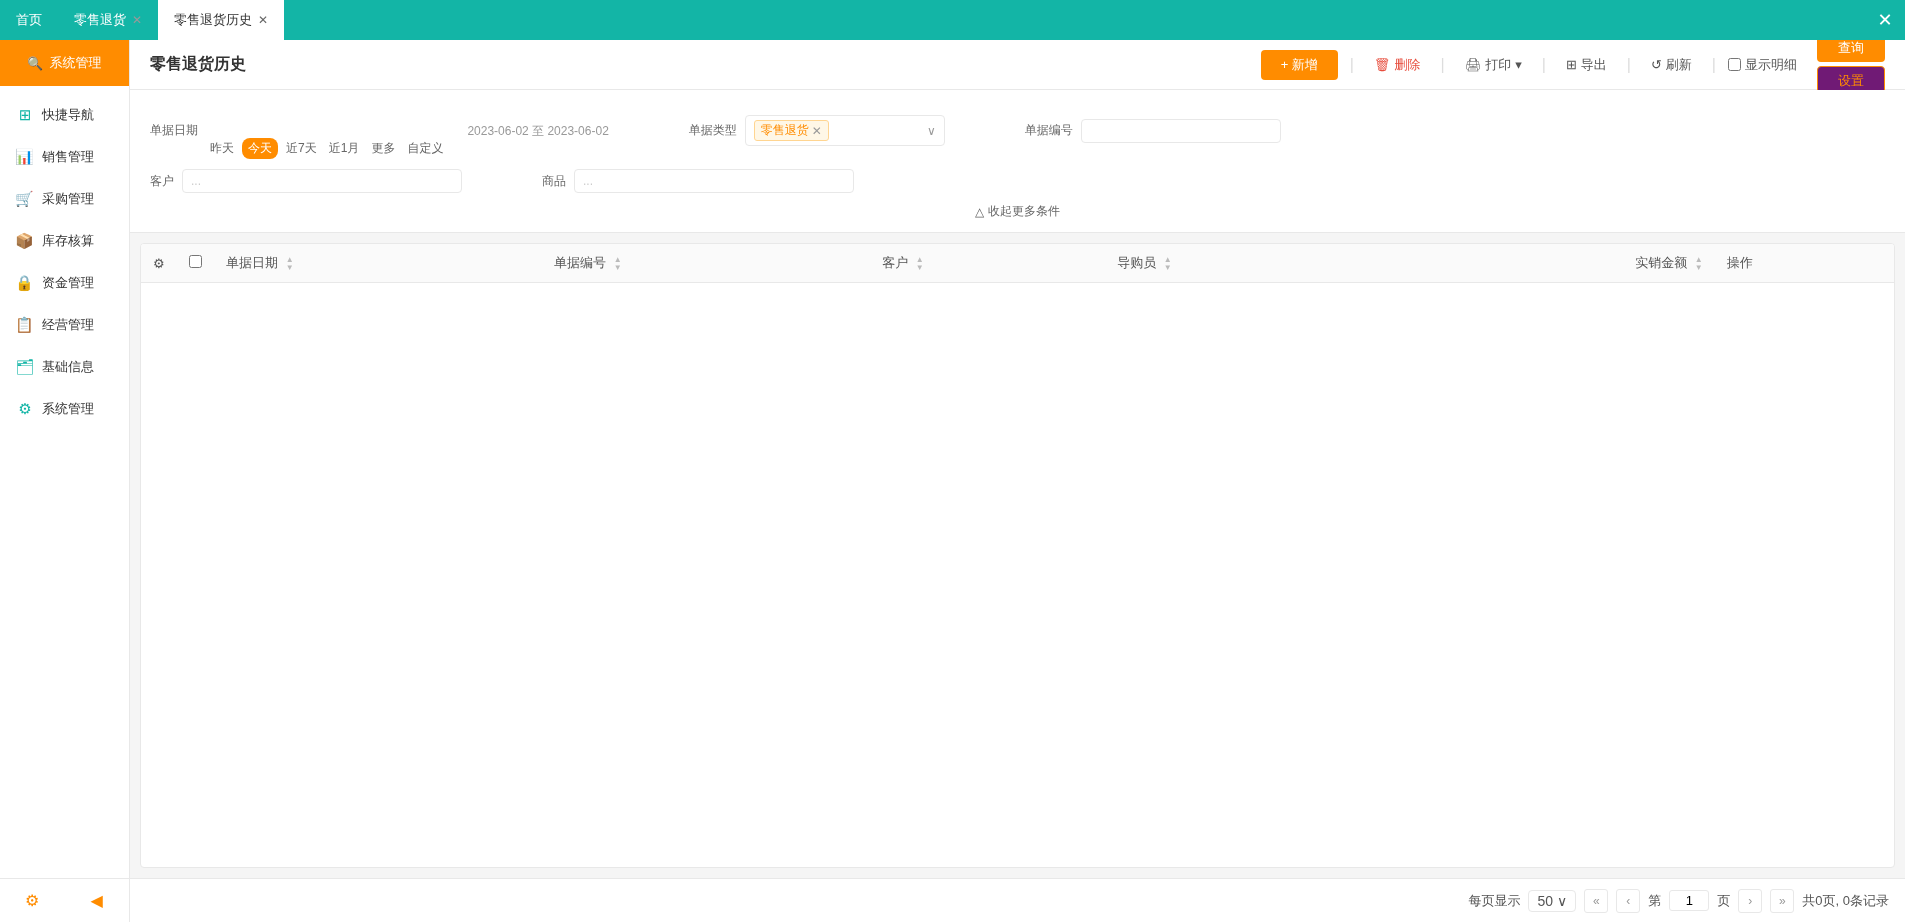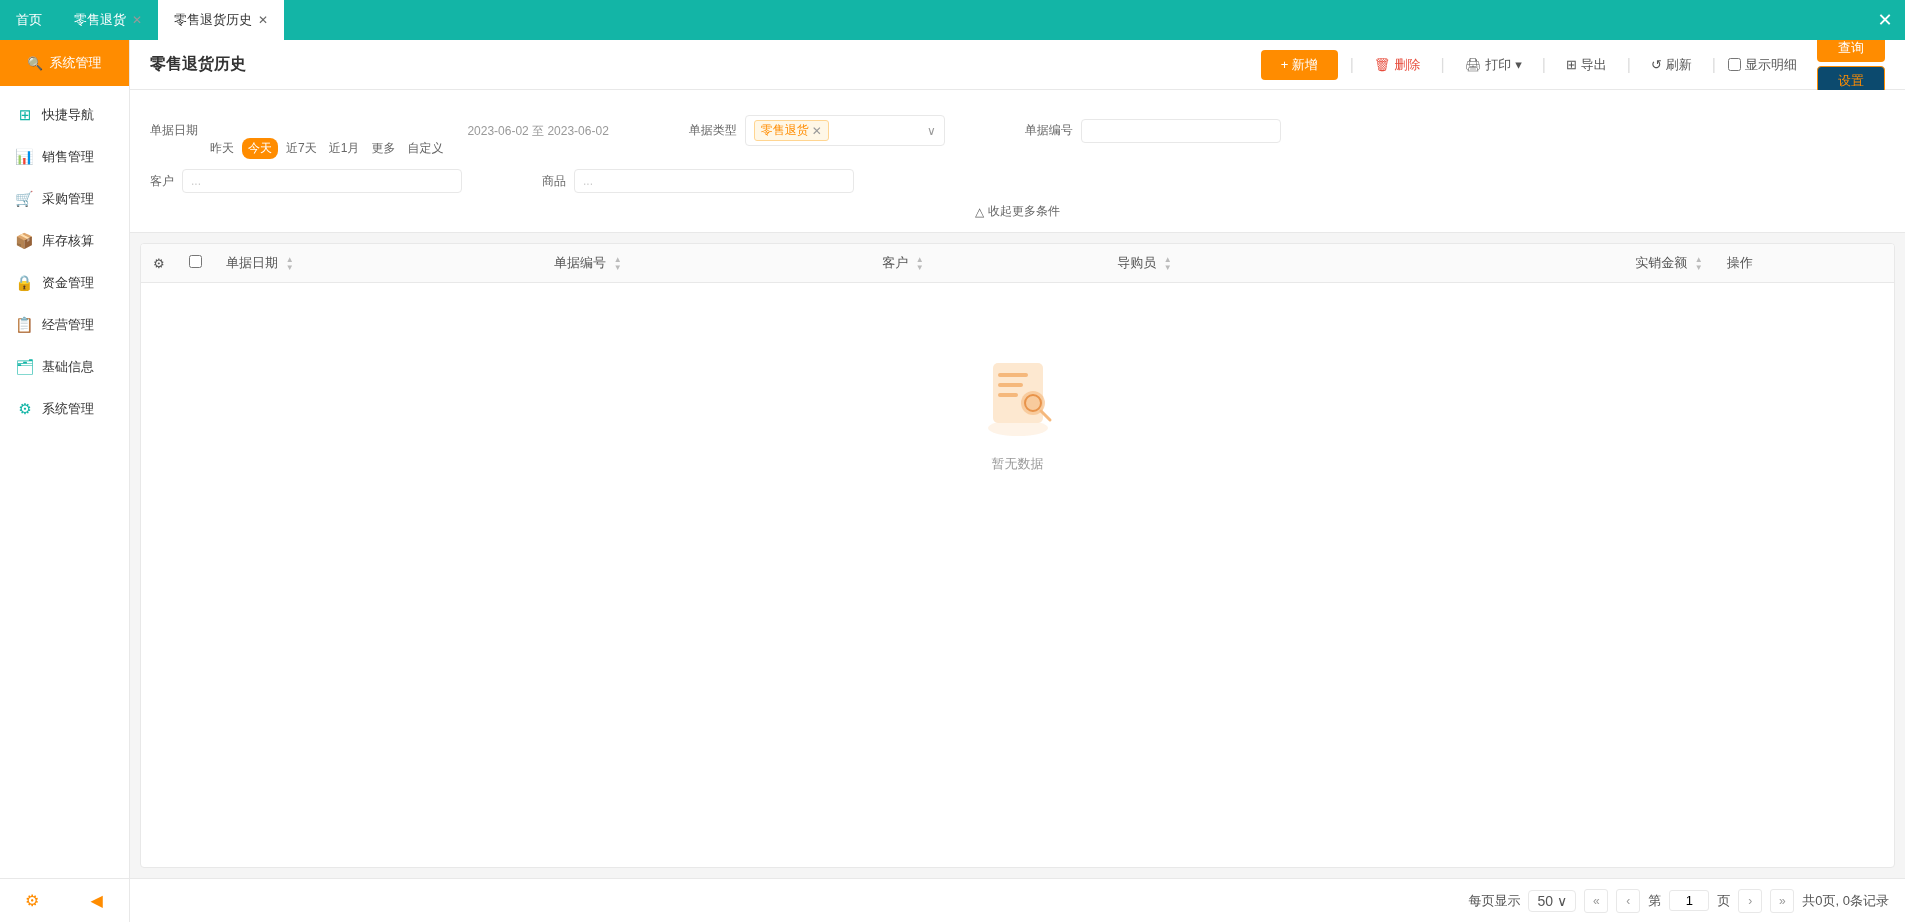--- a/index.html
+++ b/index.html
@@ -161,21 +161,21 @@
       background: #ff8c00;
       color: #fff;
       border: none;
       padding: 6px 20px;
       border-radius: 4px;
       font-size: 13px;
       cursor: pointer;
       text-align: center;
     }
     .set-btn {
-      background: #0c4a6e;
+      background: #701a75;
       color: #ff8c00;
       border: 1px solid #ff8c00;
       padding: 5px 20px;
       border-radius: 4px;
       font-size: 13px;
       cursor: pointer;
     }
     .checkbox-label {
       display: flex;
       align-items: center;
@@ -578,33 +578,20 @@
             </th>
             <th style="text-align:left;">
               <span>操作</span>
             </th>
           </tr>
         </thead>
         <tbody>
         </tbody>
       </table>
 
-      <div class="empty-state">
-        <svg class="empty-icon" viewBox="0 0 100 100" xmlns="http://www.w3.org/2000/svg">
-          <ellipse cx="50" cy="85" rx="30" ry="8" fill="#fde8d0" opacity="0.5"></ellipse>
-          <rect x="25" y="20" width="50" height="60" rx="5" fill="#fde8d0"></rect>
-          <rect x="30" y="30" width="30" height="4" rx="2" fill="#f5b87c"></rect>
-          <rect x="30" y="40" width="25" height="4" rx="2" fill="#f5b87c"></rect>
-          <rect x="30" y="50" width="20" height="4" rx="2" fill="#f5b87c"></rect>
-          <circle cx="65" cy="60" r="12" fill="#f5b87c" opacity="0.6"></circle>
-          <line x1="73" y1="68" x2="82" y2="77" stroke="#f5b87c" stroke-width="3" stroke-linecap="round"></line>
-          <circle cx="65" cy="60" r="8" fill="none" stroke="#e8934a" stroke-width="2"></circle>
-        </svg>
-        <span class="empty-text">暂无数据</span>
-      </div>
     </div>
 
     <div class="pagination-bar">
       <span>每页显示</span>
       <div class="page-size-select">
         <span>50</span>
         <span>∨</span>
       </div>
       <div class="page-nav-btn">«</div>
       <div class="page-nav-btn">‹</div>

